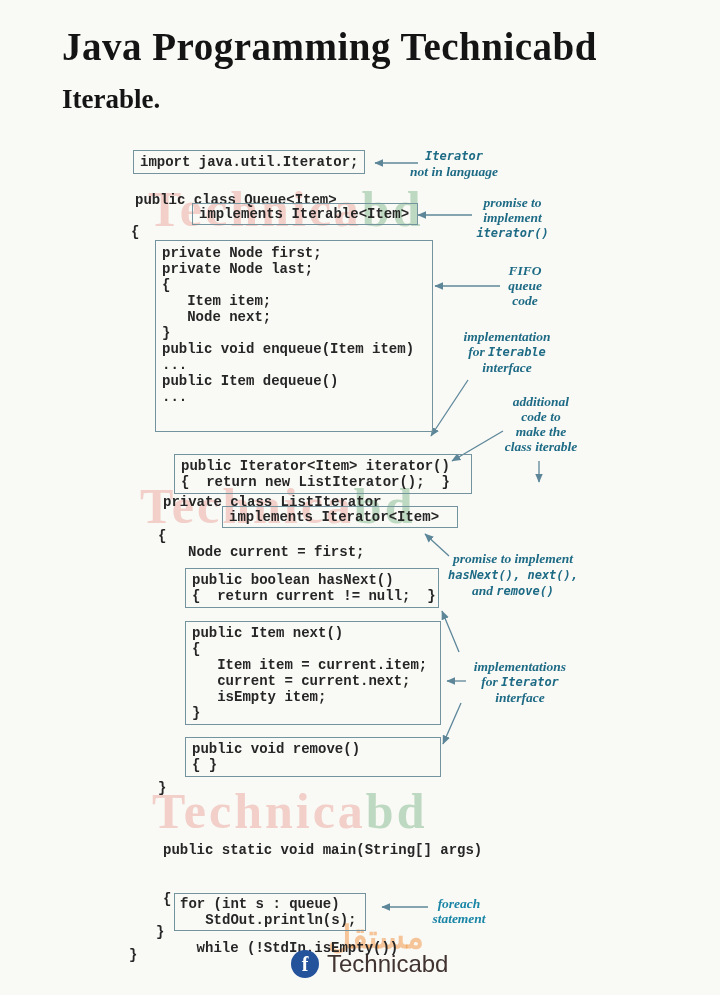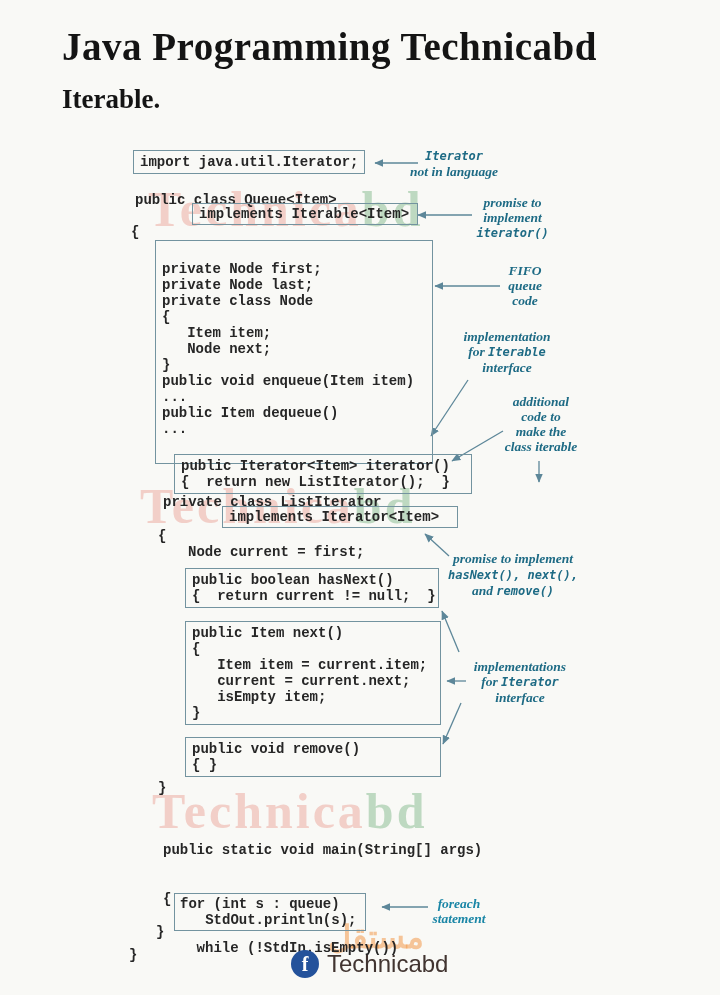--- a/index.html
+++ b/index.html
@@ -103,24 +103,23 @@
   <div class="cbox" style="left:133px;top:150px;width:218px;">
     <div class="line">import java.util.Iterator;</div>
   </div>
 
   <div class="abs code" style="left:135px;top:192px;">public class Queue&lt;Item&gt;</div>
   <div class="cbox" style="left:192px;top:203px;width:212px;padding:2px 6px;">
     <div class="line">implements Iterable&lt;Item&gt;</div>
   </div>
   <div class="brace" style="left:131px;top:224px;">{</div>
 
-  <div class="cbox" style="left:155px;top:240px;width:264px;height:182px;padding:20px 6px;">
+  <div class="cbox" style="left:155px;top:240px;width:264px;height:182px;padding:4px 6px;">
     <div class="line">private Node first;</div>
     <div class="line">private Node last;</div>
-    <div class="line">private class Node</div>
     <div class="line">{</div>
     <div class="line">   Item item;</div>
     <div class="line">   Node next;</div>
     <div class="line">}</div>
     <div class="line">public void enqueue(Item item)</div>
     <div class="line">...</div>
     <div class="line">public Item dequeue()</div>
     <div class="line">...</div>
   </div>
 

